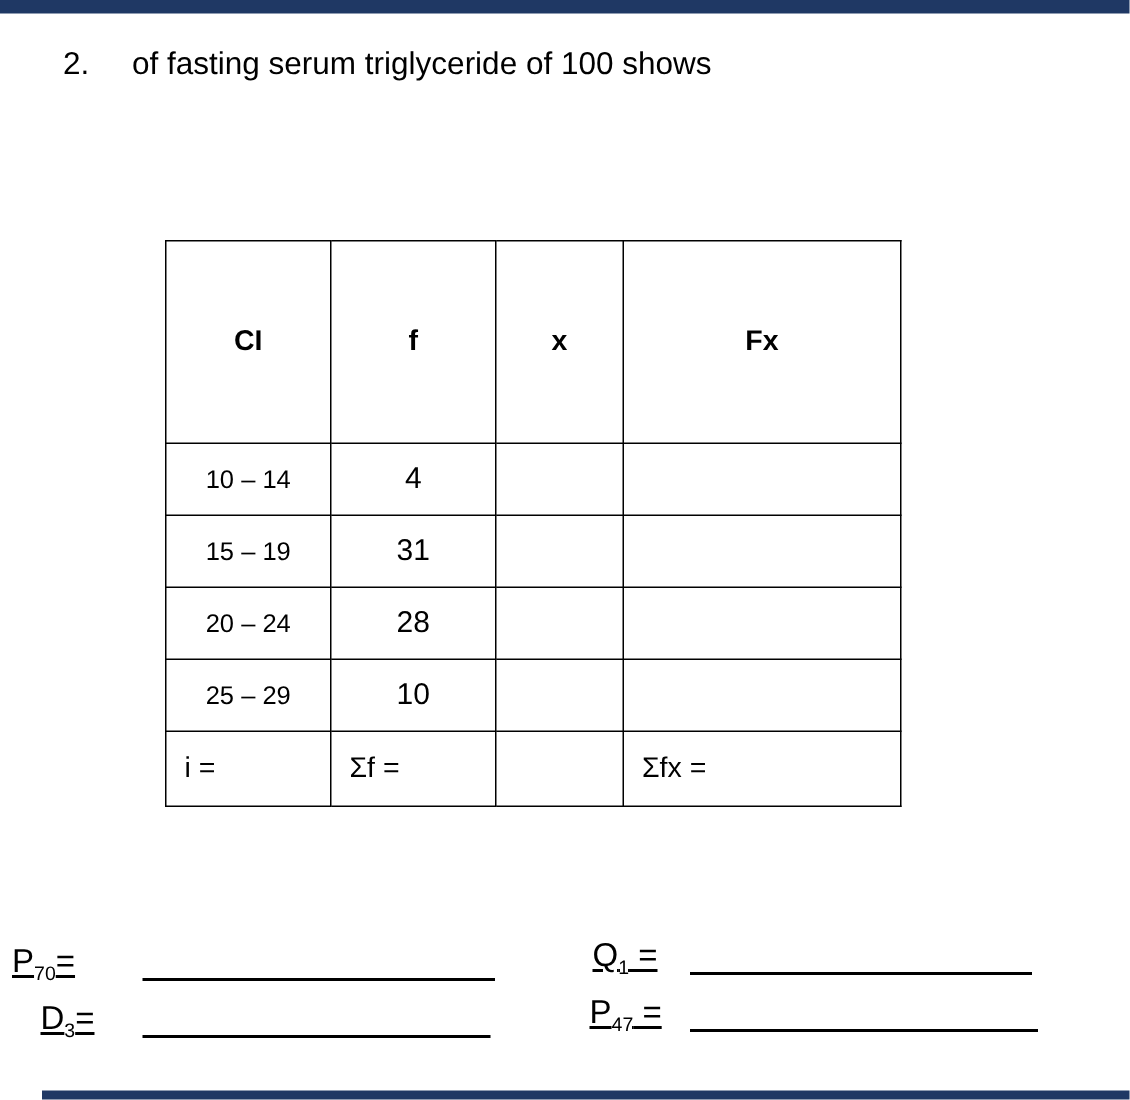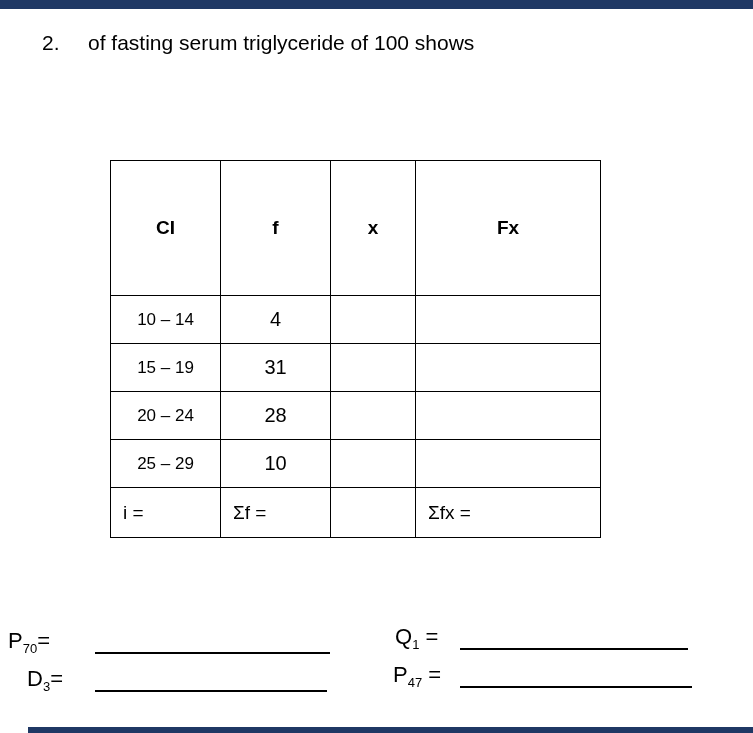--- a/index.html
+++ b/index.html
@@ -70,20 +70,21 @@
   td.fv { font-size: 20px; text-align: center; }
   tr.foot { height: 50px; }
   tr.foot td { font-size: 19px; text-align: left; }
   td.foot-ci { padding-left: 12px; }
   td.foot-f  { padding-left: 20px; margin-left: 36px; }
   td.foot-fx { padding-left: 13px; }
   td.open-bottom { border-bottom: hidden; }
   .blank-label {
     position: absolute;
     font-size: 22px;
+    text-decoration: underline;
   }
   .blank-label sub {
     font-size: 13px;
     vertical-align: sub;
   }
   .blank-line {
     position: absolute;
     border-bottom: 2px solid #000;
     height: 0;
   }

